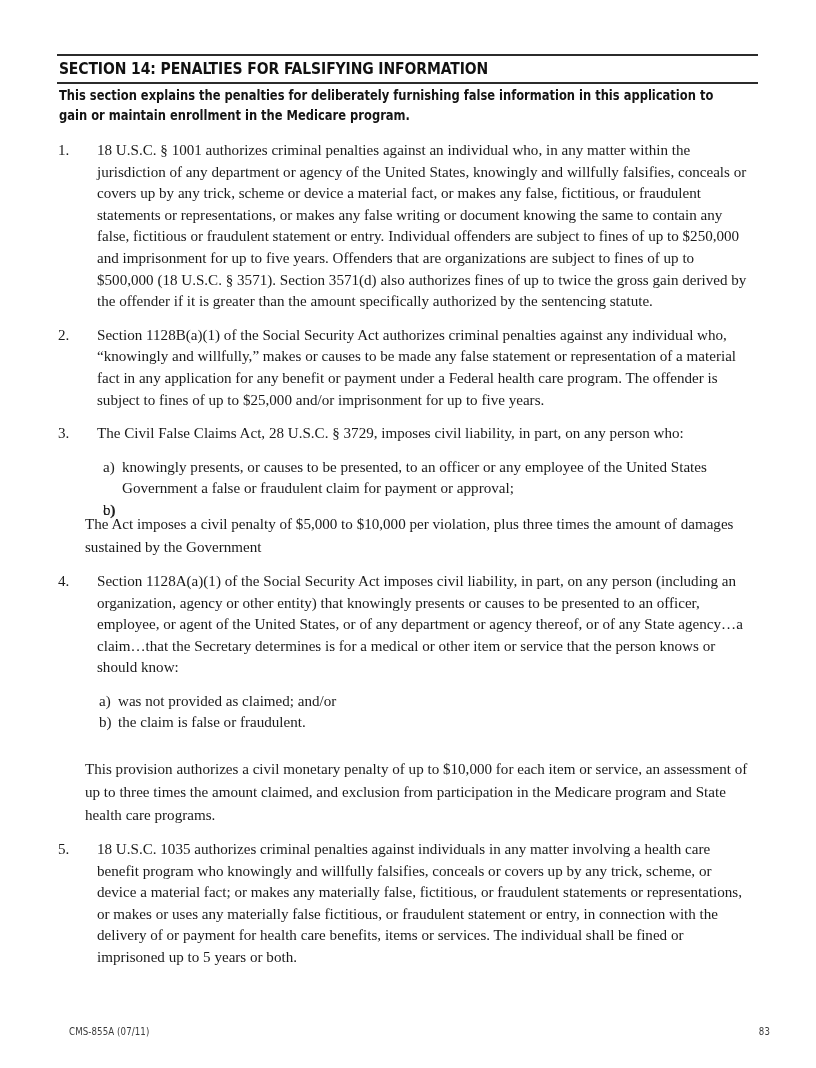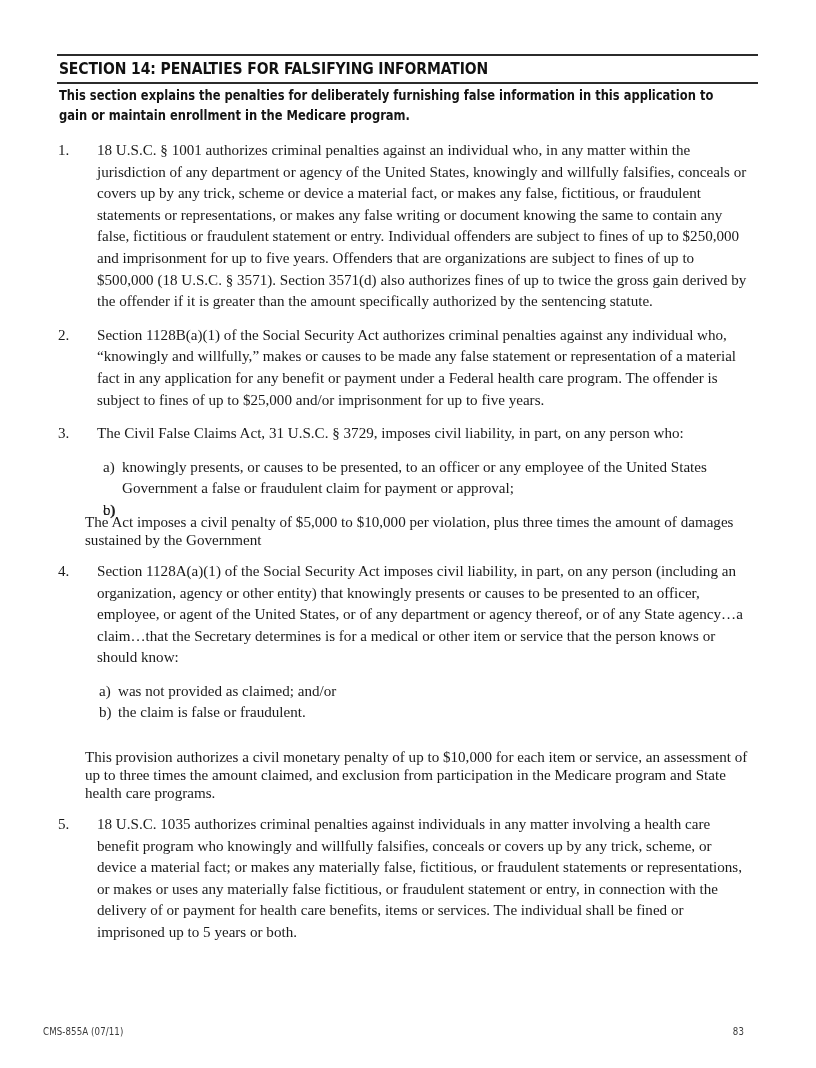--- a/index.html
+++ b/index.html
@@ -115,34 +115,34 @@
   .sublist li .slabel {
     position: absolute;
     left: 0;
     top: 0;
   }
 
   
   .tail-para {
     margin: 13px 0 0 0;
     font-size: 15.1px;
-    line-height: 18px;
+    line-height: 23px;
   }
   .tail-para.tight {
     margin-top: 24px;
   }
 
   .gap-after {
     margin-bottom: 12px;
   }
 
   
   .footer {
     position: absolute;
-    left: 43px;
+    left: 69px;
     top: 1026px;
     width: 701px;
     font-family: "DejaVu Sans Condensed", "Liberation Sans Narrow", "Liberation Sans", sans-serif;
     font-size: 9.6px;
     color: #3a3a3a;
     display: flex;
     justify-content: space-between;
     align-items: baseline;
   }
   .footer .form-id { letter-spacing: 0.1px; }
@@ -168,21 +168,21 @@
       <p class="lead">18 U.S.C. § 1001 authorizes criminal penalties against an individual who, in any matter within the jurisdiction of any department or agency of the United States, knowingly and willfully falsifies, conceals or covers up by any trick, scheme or device a material fact, or makes any false, fictitious, or fraudulent statements or representations, or makes any false writing or document knowing the same to contain any false, fictitious or fraudulent statement or entry. Individual offenders are subject to fines of up to $250,000 and imprisonment for up to five years. Offenders that are organizations are subject to fines of up to $500,000 (18 U.S.C. § 3571). Section 3571(d) also authorizes fines of up to twice the gross gain derived by the offender if it is greater than the amount specifically authorized by the sentencing statute.</p>
     </div>
 
     <div class="item">
       <span class="num">2.</span>
       <p class="lead">Section 1128B(a)(1) of the Social Security Act authorizes criminal penalties against any individual who, “knowingly and willfully,” makes or causes to be made any false statement or representation of a material fact in any application for any benefit or payment under a Federal health care program. The offender is subject to fines of up to $25,000 and/or imprisonment for up to five years.</p>
     </div>
 
     <div class="item gap-after">
       <span class="num">3.</span>
-      <p class="lead">The Civil False Claims Act, 31 U.S.C. § 3729, imposes civil liability, in part, on any person who:</p>
+      <p class="lead">The Civil False Claims Act, 28 U.S.C. § 3729, imposes civil liability, in part, on any person who:</p>
       <ul class="sublist deep">
         <li>
           <span class="slabel">a)</span>
           <span>knowingly presents, or causes to be presented, to an officer or any employee of the United States Government a false or fraudulent claim for payment or approval;</span>
         </li>
         <li>
           <span class="slabel">b)</span>
         </li>
         <li>
           <span class="slabel">c)</span>

